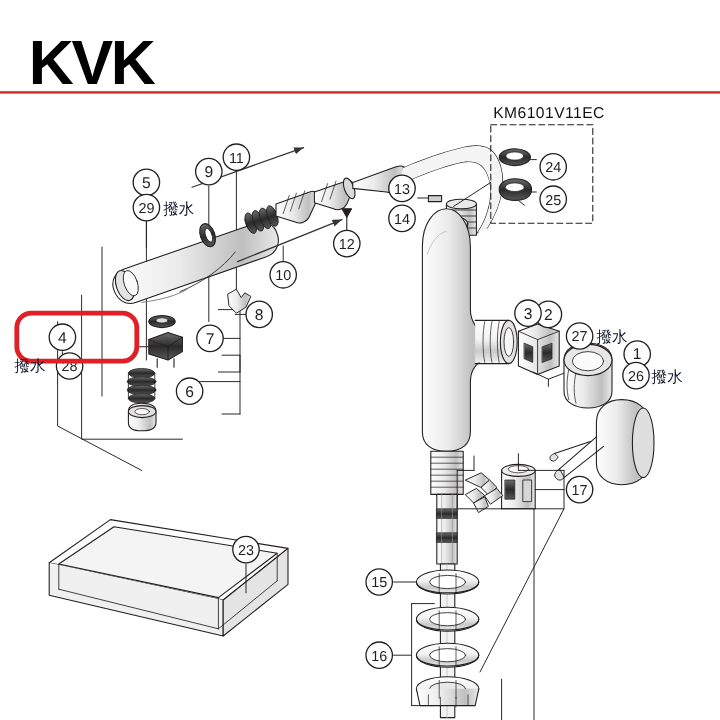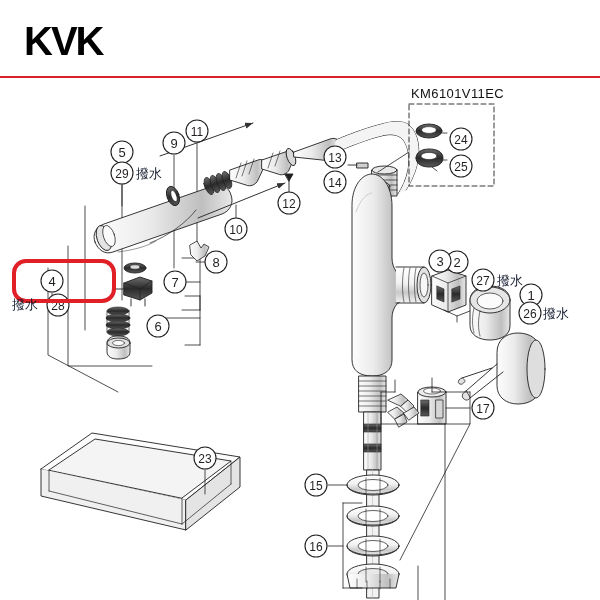--- a/index.html
+++ b/index.html
@@ -1,20 +1,20 @@
 <!DOCTYPE html>
 <html><head>
 <meta charset="utf-8">
 <style>
   html,body{margin:0;padding:0;background:#ffffff;}
   body{width:600px;height:600px;overflow:hidden;
        font-family:"Liberation Sans","DejaVu Sans",sans-serif;}
   #stage{position:relative;width:600px;height:600px;background:#fff;}
   #art{position:absolute;left:0;top:0;width:600px;height:600px;}
-  .logo{position:absolute;left:24px;top:12px;font-size:40px;line-height:58px;
+  .logo{position:absolute;left:24px;top:24px;font-size:52px;line-height:58px;
         font-weight:bold;letter-spacing:-2px;font-family:"Liberation Sans",sans-serif;}
   .hdr-rule{position:absolute;left:0;top:76px;width:600px;height:2px;background:#d8232a;}
   .jp{position:absolute;font-size:13px;color:#0f172a;white-space:nowrap;
       font-family:"DejaVu Sans",sans-serif;}
   .model{position:absolute;font-size:13px;color:#111;white-space:nowrap;
          letter-spacing:0.4px;}
 </style>
 </head>
 <body>
 

